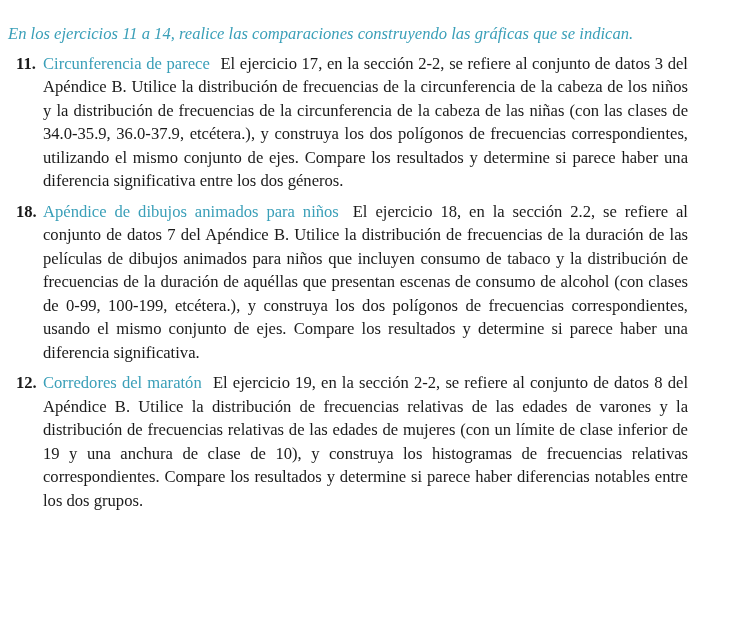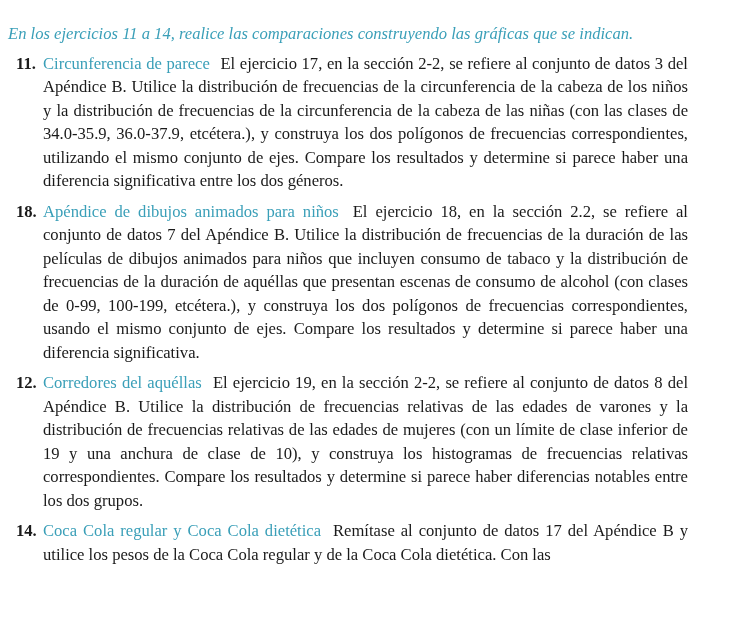--- a/index.html
+++ b/index.html
@@ -47,22 +47,17 @@
   </div>
 
   <div class="exercise">
     <span class="ex-num">18.</span>
     <span class="ex-title">Apéndice de dibujos animados para niños</span>
     <span class="ex-body">El ejercicio 18, en la sección 2.2, se refiere al conjunto de datos 7 del Apéndice B. Utilice la distribución de frecuencias de la duración de las películas de dibujos animados para niños que incluyen consumo de tabaco y la distribución de frecuencias de la duración de aquéllas que presentan escenas de consumo de alcohol (con clases de 0-99, 100-199, etcétera.), y construya los dos polígonos de frecuencias correspondientes, usando el mismo conjunto de ejes. Compare los resultados y determine si parece haber una diferencia significativa.</span>
   </div>
 
   <div class="exercise">
     <span class="ex-num">12.</span>
-    <span class="ex-title">Corredores del aquéllas</span>
+    <span class="ex-title">Corredores del maratón</span>
     <span class="ex-body">El ejercicio 19, en la sección 2-2, se refiere al conjunto de datos 8 del Apéndice B. Utilice la distribución de frecuencias relativas de las edades de varones y la distribución de frecuencias relativas de las edades de mujeres (con un límite de clase inferior de 19 y una anchura de clase de 10), y construya los histogramas de frecuencias relativas correspondientes. Compare los resultados y determine si parece haber diferencias notables entre los dos grupos.</span>
   </div>
 
-  <div class="exercise">
-    <span class="ex-num">14.</span>
-    <span class="ex-title">Coca Cola regular y Coca Cola dietética</span>
-    <span class="ex-body">Remítase al conjunto de datos 17 del Apéndice B y utilice los pesos de la Coca Cola regular y de la Coca Cola dietética. Con las</span>
-  </div>
 </div>
 
 </body></html>

